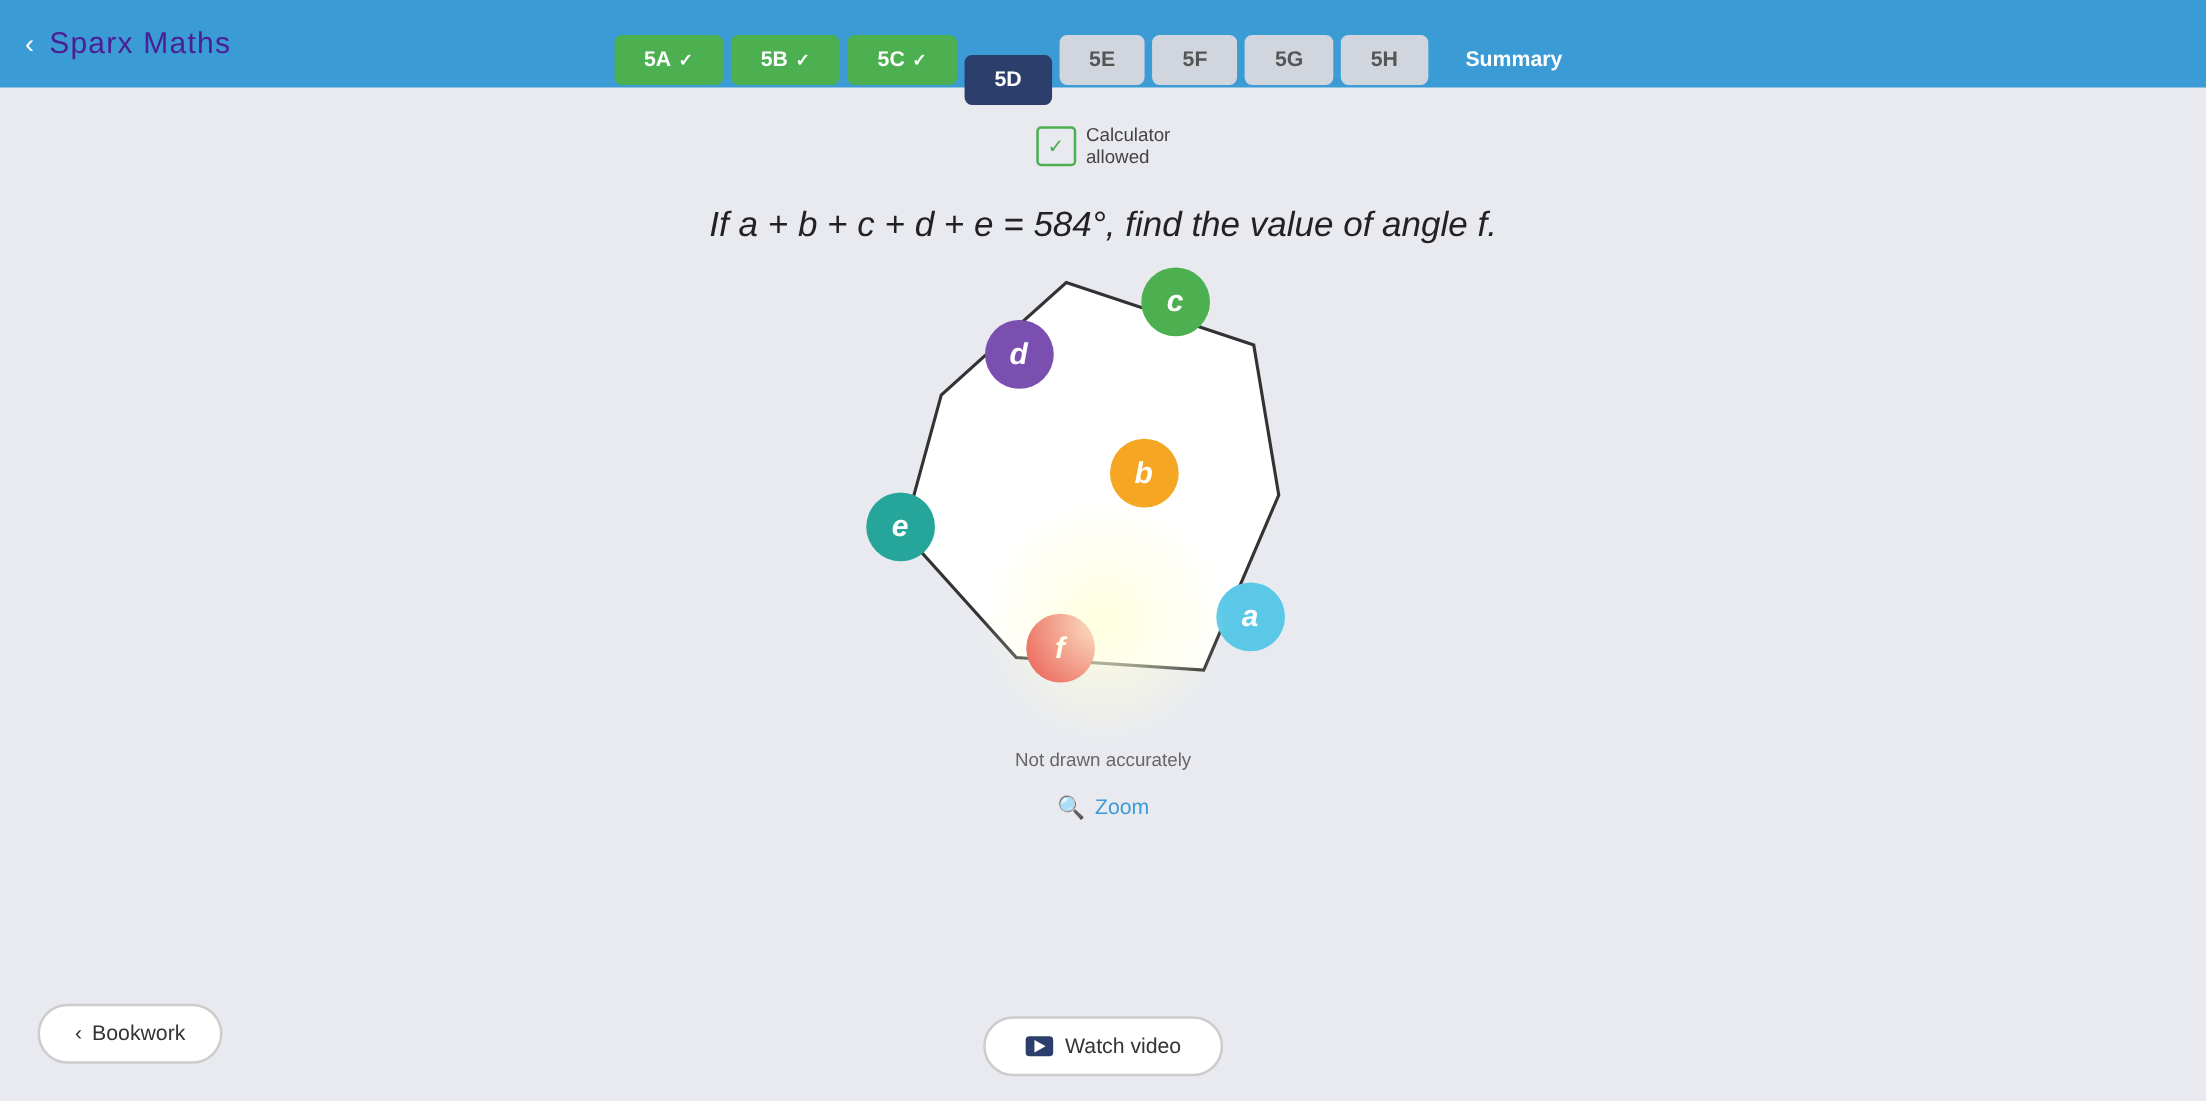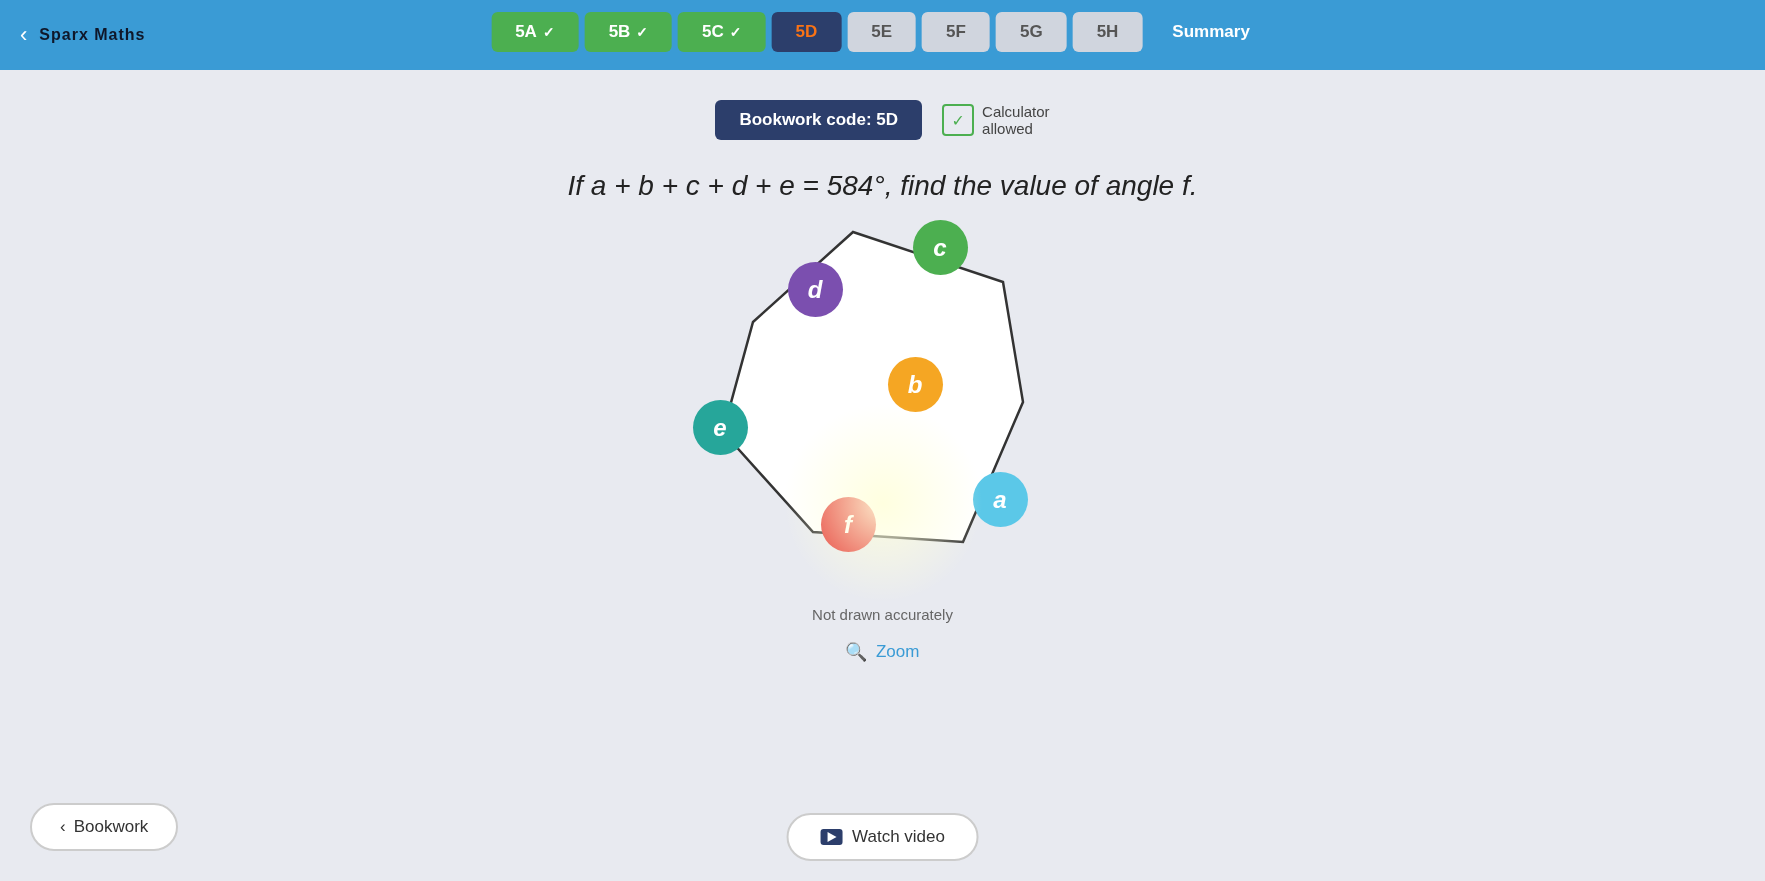--- a/index.html
+++ b/index.html
@@ -21,23 +21,23 @@
       padding: 0 20px;
       position: relative;
     }
     .back-btn {
       color: white;
       font-size: 22px;
       cursor: pointer;
       margin-right: 12px;
     }
     .brand-title {
-      color: #0f172a;
-      font-size: 16px;
-      font-weight: bold;
+      color: #4c1d95;
+      font-size: 24px;
+      font-weight: normal;
       letter-spacing: 1px;
     }
 
     
     .nav-tabs {
       display: flex;
       align-items: center;
       gap: 6px;
       position: absolute;
       left: 50%;
@@ -56,21 +56,22 @@
       display: flex;
       align-items: center;
       gap: 6px;
     }
     .nav-tab.completed {
       background: #4caf50;
       color: white;
     }
     .nav-tab.active {
       background: #2c3e6b;
-      color: #f97316;
+      color: #ffffff;
+      margin-top: 32px;
     }
     .nav-tab.inactive {
       background: #d0d5de;
       color: #555;
     }
     .nav-tab .check {
       font-size: 14px;
     }
     .nav-tab.summary {
       background: transparent;
@@ -275,21 +276,20 @@
     </button>
     <button class="nav-tab summary">
       <span>Summary</span>
     </button>
   </div>
 </div>
 
 <div class="main-content">
 
   <div class="bookwork-bar">
-    <div class="bookwork-code">Bookwork code: 5D</div>
     <div class="calculator-info">
       <div class="calc-icon">✓</div>
       <div>
         <div style="font-weight:400;">Calculator</div>
         <div>allowed</div>
       </div>
     </div>
   </div>
 
   <div class="question-text">

